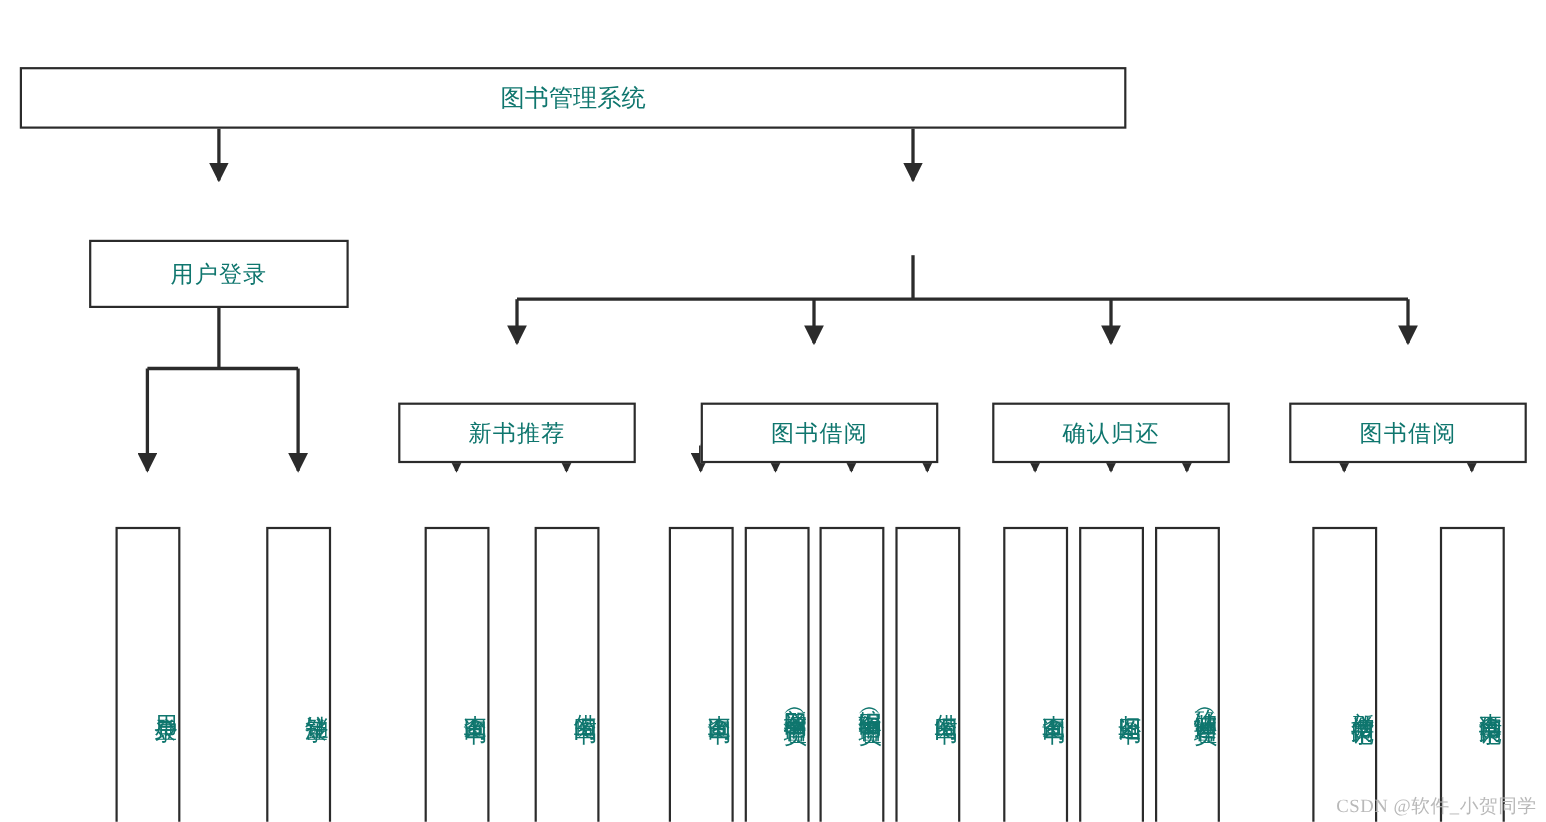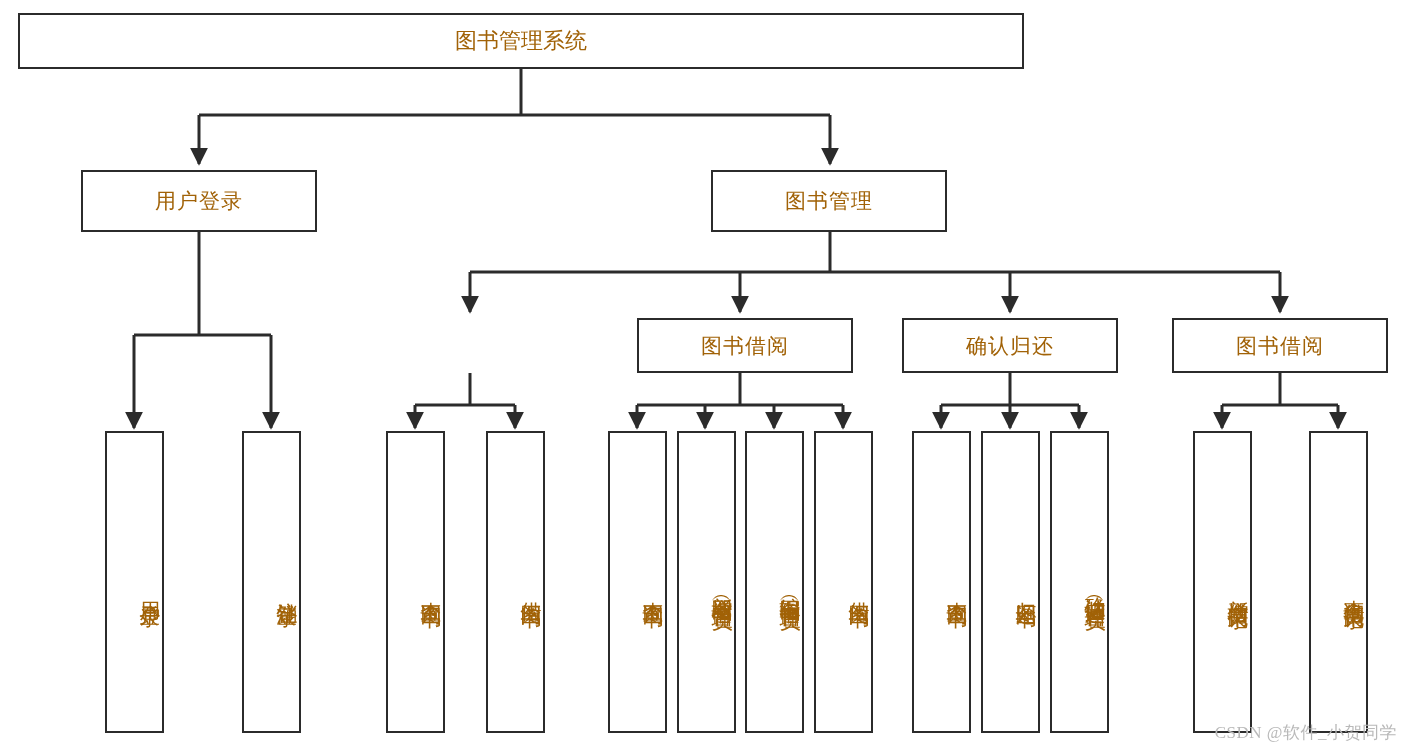--- a/index.html
+++ b/index.html
@@ -15,21 +15,22 @@
 
   
   .node{
     position:absolute;
     box-sizing:border-box;
     background:#ffffff;
     border:2px solid #2b2b2b;
     display:flex;
     align-items:center;
     justify-content:center;
-    color:#a16207;
+    color:#0f766e;
+    margin-top:48px;
   }
   .node.h{
     font-size:21px;
     letter-spacing:1px;
   }
   .node.root{font-size:22px;}
   .node.leaf{
     font-size:21px;
     writing-mode:vertical-rl;
     text-orientation:upright;
@@ -113,22 +114,22 @@
       <path d="M 1222 405 L 1338 405"></path>
       <path d="M 1222 405 L 1222 428" marker-end="url(#arrow)"></path>
       <path d="M 1338 405 L 1338 428" marker-end="url(#arrow)"></path>
     </g>
   </svg>
 
   <div class="node root" style="left:18px;top:13px;width:1006px;height:56px;">图书管理系统</div>
 
   <div class="node h" style="left:81px;top:170px;width:236px;height:62px;">用户登录</div>
 
-  <div class="node h" style="left:711px;top:170px;width:236px;height:62px;">图书管理</div>
 
+  <div class="node h" style="left:362px;top:318px;width:216px;height:55px;">新书推荐</div>
 
   <div class="node h" style="left:637px;top:318px;width:216px;height:55px;">图书借阅</div>
 
   <div class="node h" style="left:902px;top:318px;width:216px;height:55px;">确认归还</div>
 
   <div class="node h" style="left:1172px;top:318px;width:216px;height:55px;">图书借阅</div>
 
   <div class="node leaf" style="left:105px;top:431px;width:59px;height:302px;">
     <span>用户登录</span>
   </div>

